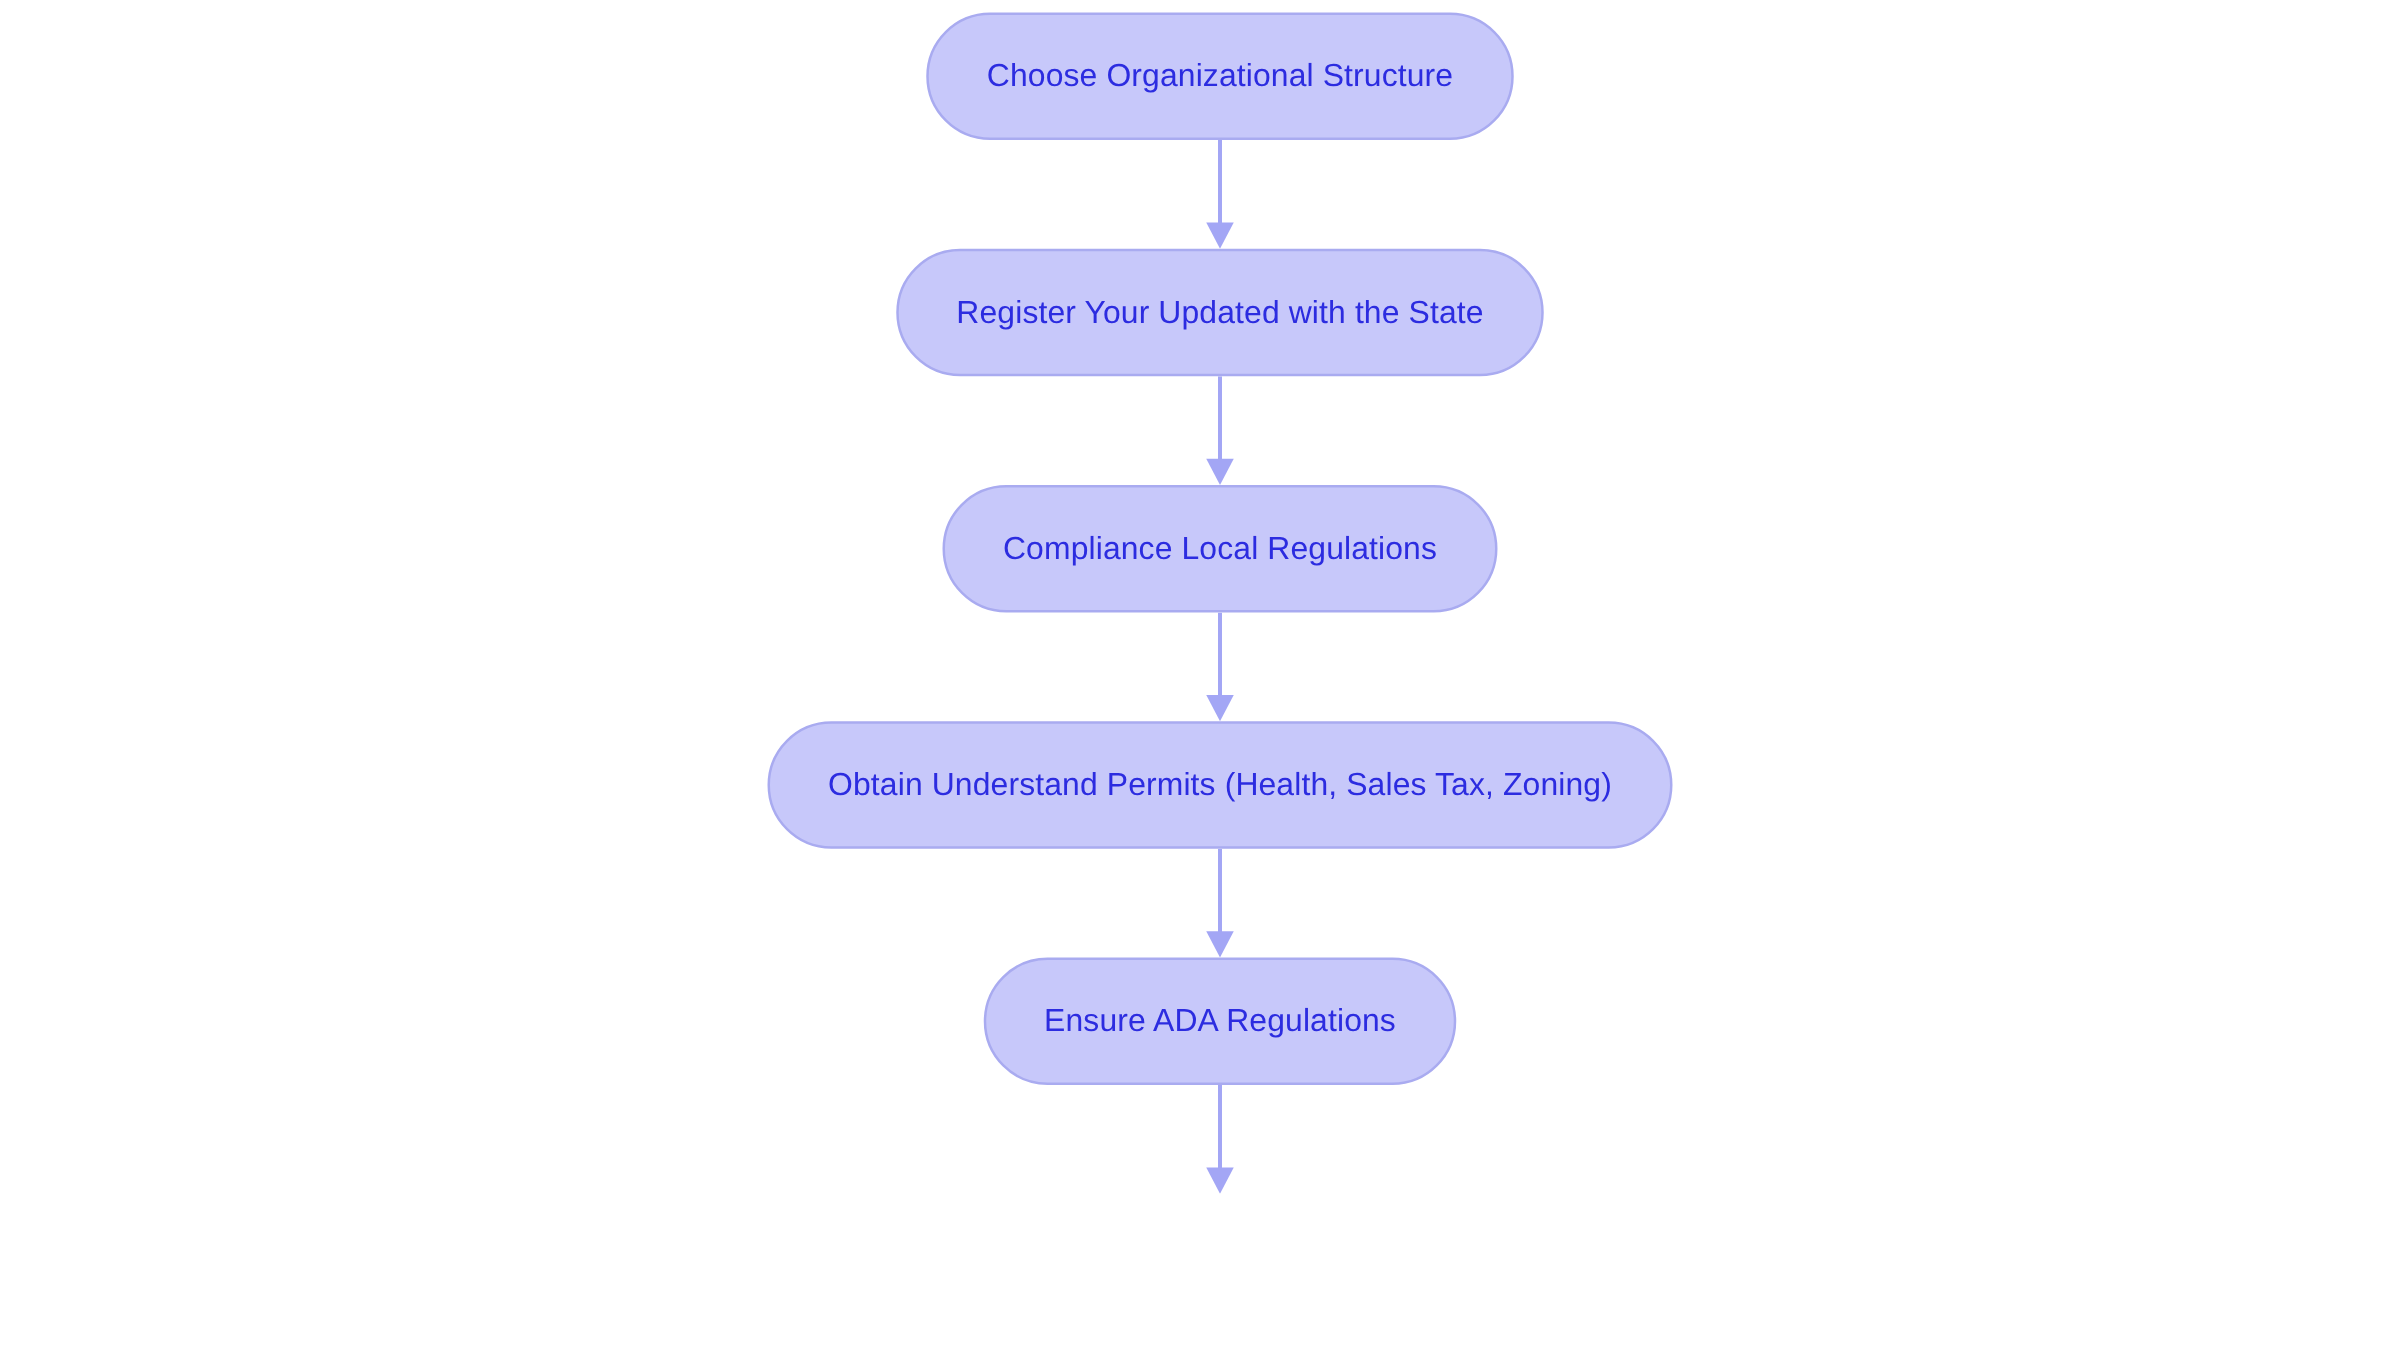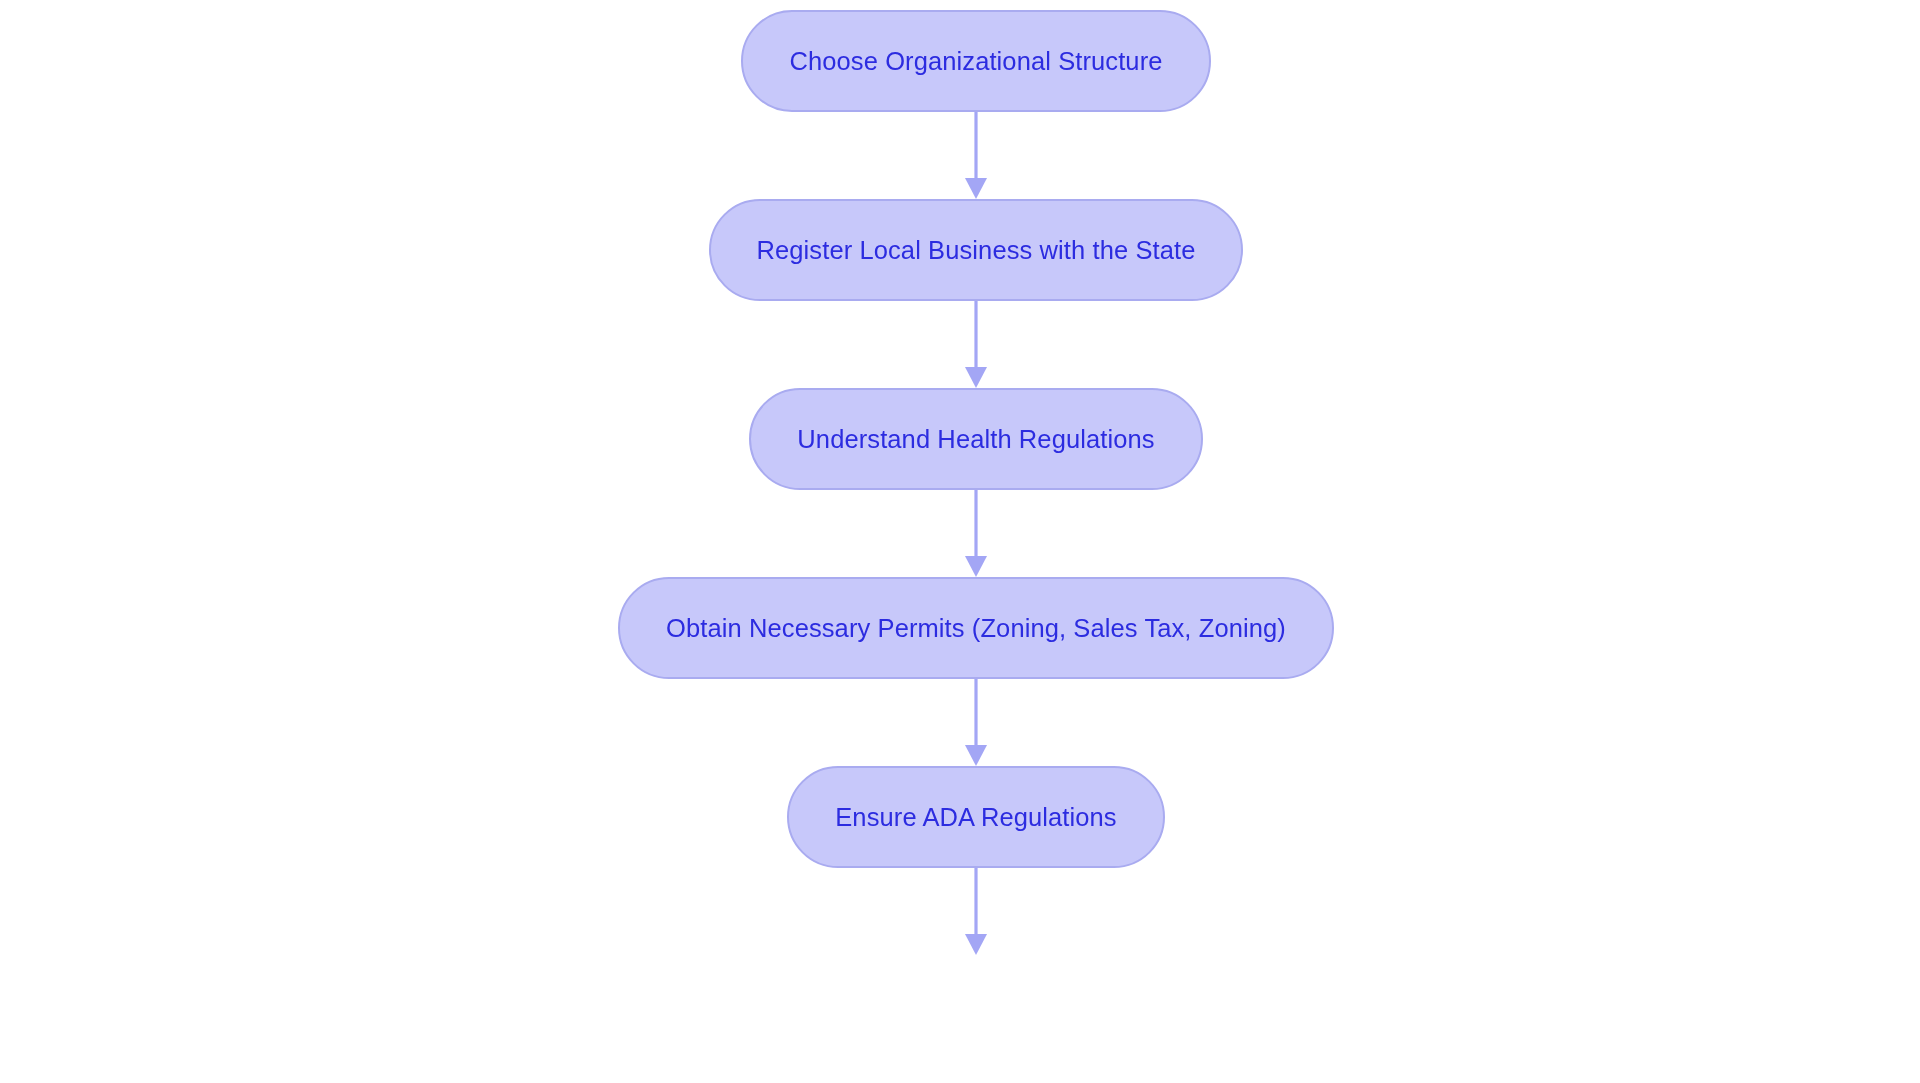--- a/index.html
+++ b/index.html
@@ -76,43 +76,43 @@
     </div>
 
     <div class="connector">
       <svg viewBox="0 0 40 87" xmlns="http://www.w3.org/2000/svg" aria-hidden="true">
         <line x1="20" y1="0" x2="20" y2="69" stroke="#a3a6f5" stroke-width="3.2"></line>
         <polygon points="9,66 31,66 20,87" fill="#a3a6f5"></polygon>
       </svg>
     </div>
 
     <div class="node">
-      <span class="node-label">Register Local Business with the State</span>
+      <span class="node-label">Register Your Updated with the State</span>
     </div>
 
     <div class="connector">
       <svg viewBox="0 0 40 87" xmlns="http://www.w3.org/2000/svg" aria-hidden="true">
         <line x1="20" y1="0" x2="20" y2="69" stroke="#a3a6f5" stroke-width="3.2"></line>
         <polygon points="9,66 31,66 20,87" fill="#a3a6f5"></polygon>
       </svg>
     </div>
 
     <div class="node">
-      <span class="node-label">Understand Health Regulations</span>
+      <span class="node-label">Compliance Local Regulations</span>
     </div>
 
     <div class="connector">
       <svg viewBox="0 0 40 87" xmlns="http://www.w3.org/2000/svg" aria-hidden="true">
         <line x1="20" y1="0" x2="20" y2="69" stroke="#a3a6f5" stroke-width="3.2"></line>
         <polygon points="9,66 31,66 20,87" fill="#a3a6f5"></polygon>
       </svg>
     </div>
 
     <div class="node">
-      <span class="node-label">Obtain Necessary Permits (Zoning, Sales Tax, Zoning)</span>
+      <span class="node-label">Obtain Understand Permits (Health, Sales Tax, Zoning)</span>
     </div>
 
     <div class="connector">
       <svg viewBox="0 0 40 87" xmlns="http://www.w3.org/2000/svg" aria-hidden="true">
         <line x1="20" y1="0" x2="20" y2="69" stroke="#a3a6f5" stroke-width="3.2"></line>
         <polygon points="9,66 31,66 20,87" fill="#a3a6f5"></polygon>
       </svg>
     </div>
 
     <div class="node">

